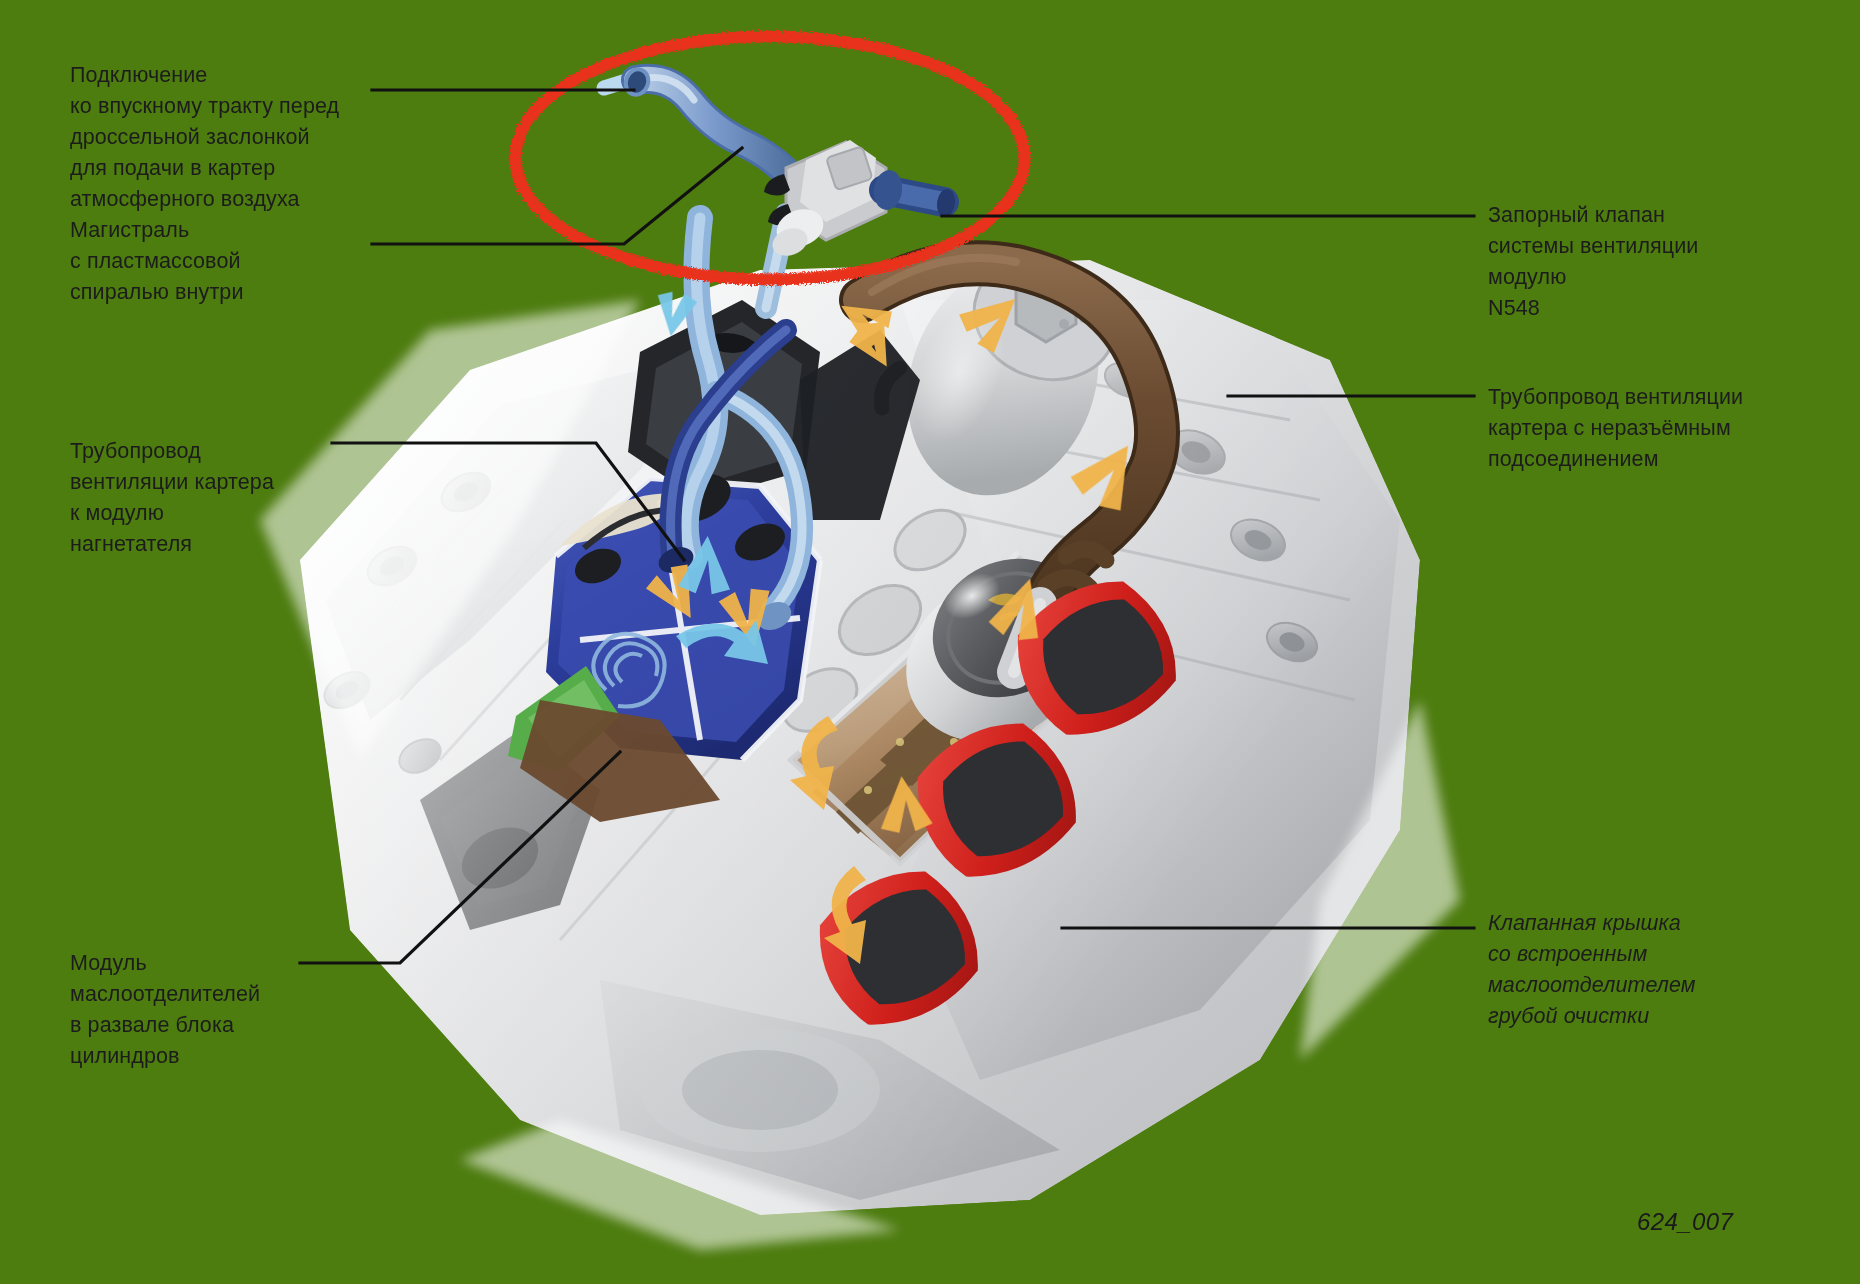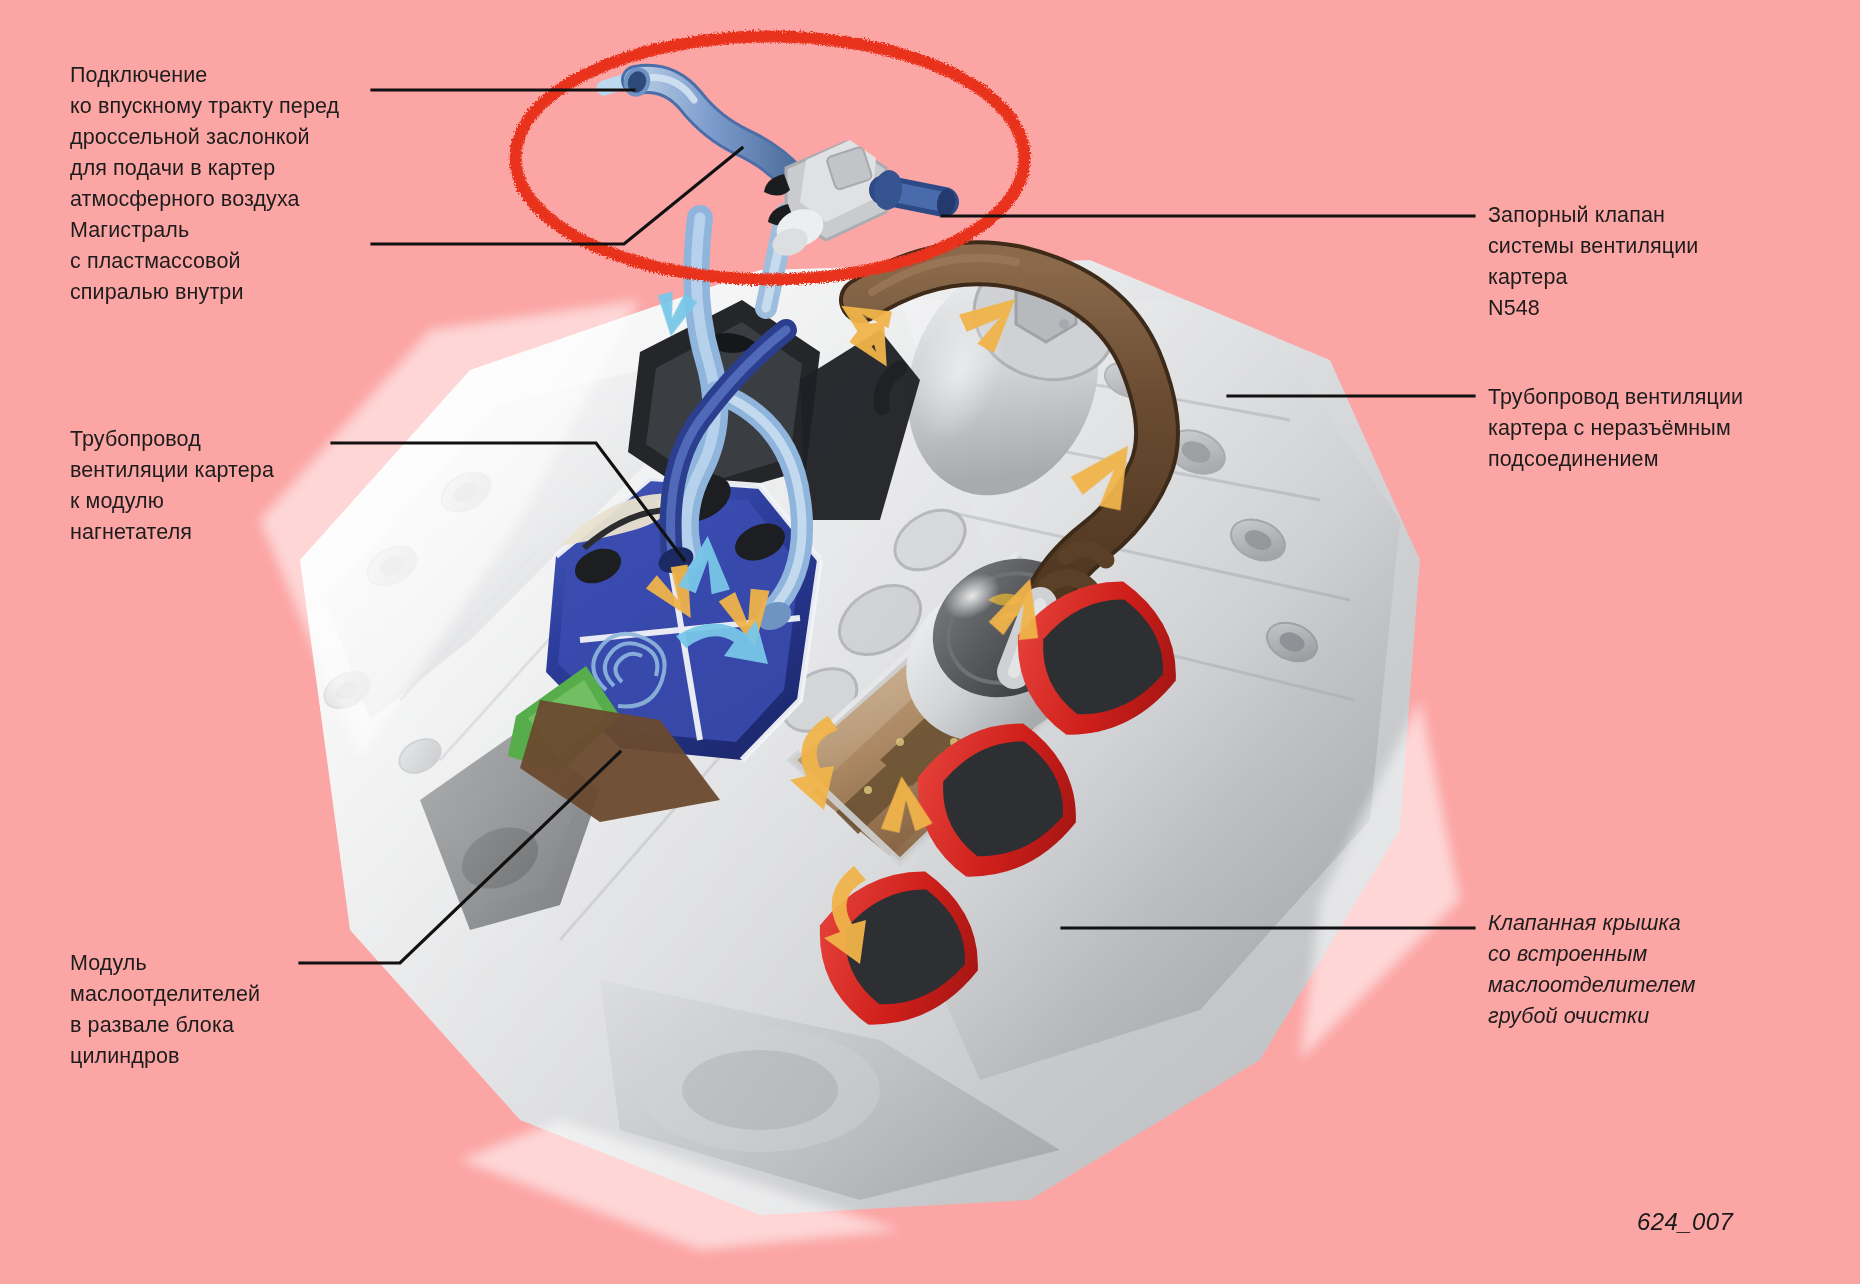--- a/index.html
+++ b/index.html
@@ -1,18 +1,18 @@
 <!DOCTYPE html>
 <html><head>
 <meta charset="utf-8">
 <style>
   html,body{margin:0;padding:0;background:#fff;}
   body{width:1860px;height:1284px;position:relative;overflow:hidden;
        font-family:"Liberation Sans","DejaVu Sans",sans-serif;}
-  #stage{position:absolute;left:0;top:0;width:1860px;height:1284px;background:#fca5a5;}
+  #stage{position:absolute;left:0;top:0;width:1860px;height:1284px;background:#4d7c0f;}
 
   .label{position:absolute;color:#1c1c1c;font-size:21.5px;line-height:31px;
          white-space:pre-line;letter-spacing:.1px;}
   .fignum{position:absolute;font-style:italic;font-size:24px;color:#1a1a1a;
           letter-spacing:.4px;}
 
   svg.layer{position:absolute;left:0;top:0;width:1860px;height:1284px;overflow:visible;}
   svg.layer.art{pointer-events:none;}
 </style>
 </head>
@@ -399,33 +399,33 @@
 
   <div class="label" style="left:70px;top:60px;">Подключение
 ко впускному тракту перед
 дроссельной заслонкой
 для подачи в картер
 атмосферного воздуха
 Магистраль
 с пластмассовой
 спиралью внутри</div>
 
-  <div class="label" style="left:70px;top:424px;">Трубопровод
+  <div class="label" style="left:70px;top:436px;">Трубопровод
 вентиляции картера
 к модулю
 нагнетателя</div>
 
   <div class="label" style="left:70px;top:948px;">Модуль
 маслоотделителей
 в развале блока
 цилиндров</div>
 
   <div class="label" style="left:1488px;top:200px;">Запорный клапан
 системы вентиляции
-картера
+модулю
 N548</div>
 
   <div class="label" style="left:1488px;top:382px;">Трубопровод вентиляции
 картера с неразъёмным
 подсоединением</div>
 
   <div class="label" style="left:1488px;top:908px;font-style:italic;">Клапанная крышка
 со встроенным
 маслоотделителем
 грубой очистки</div>

